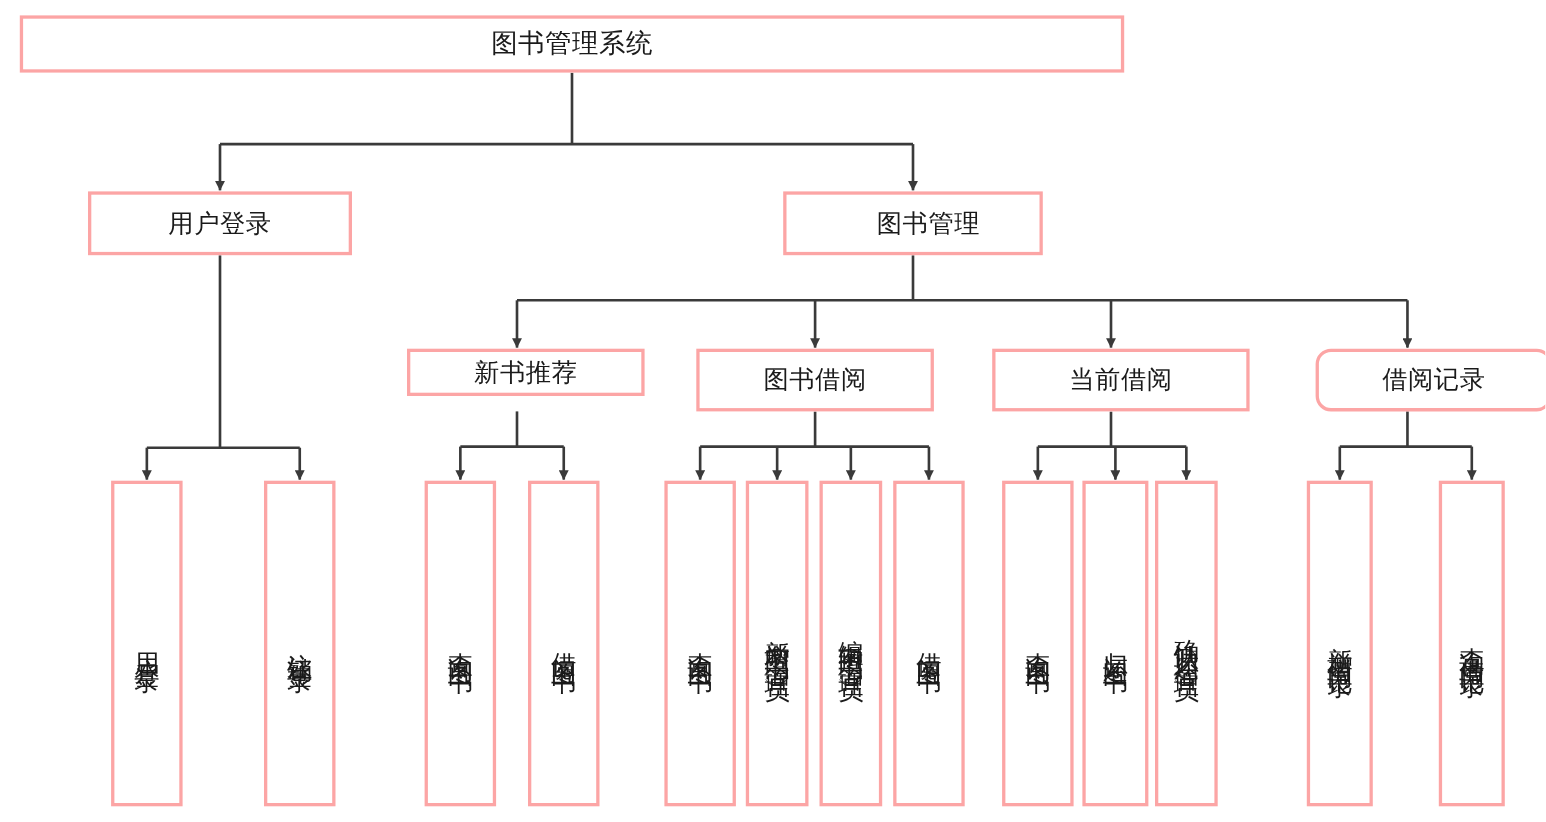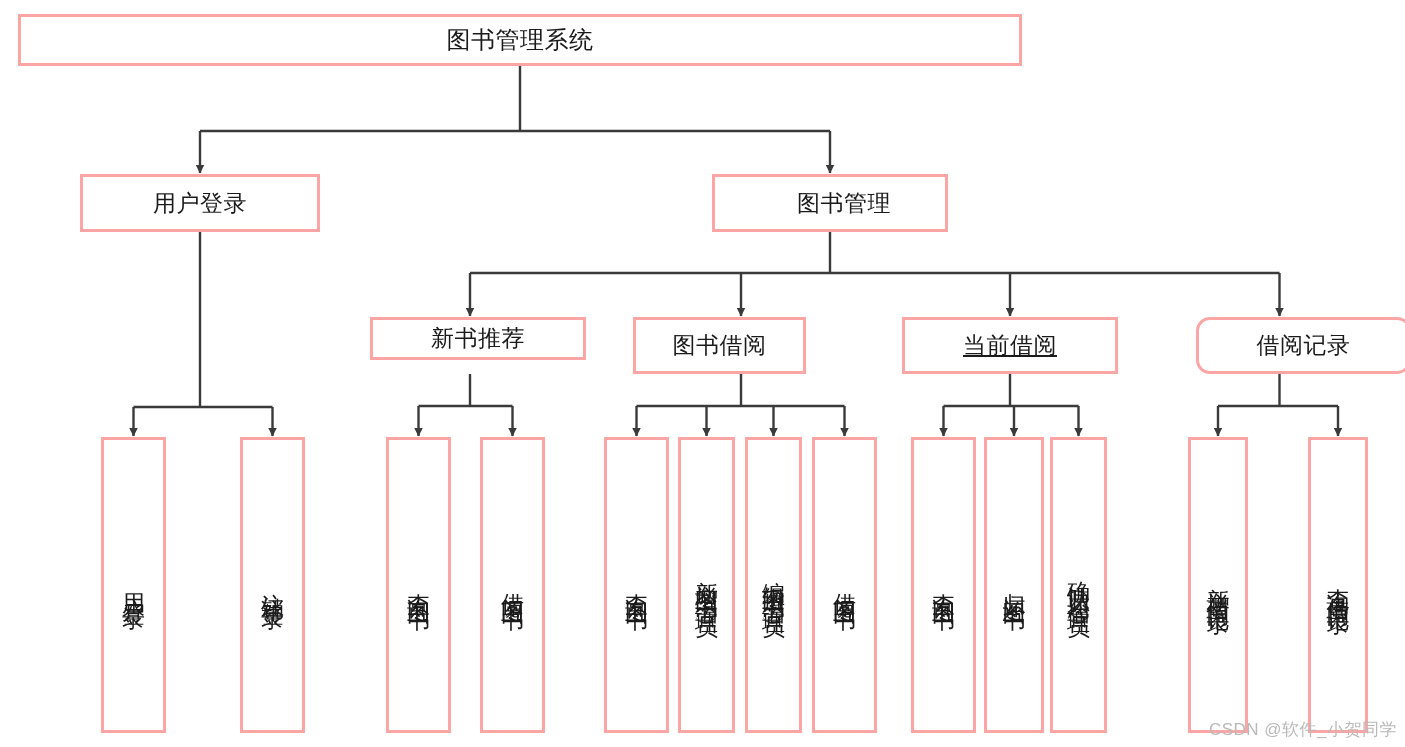--- a/index.html
+++ b/index.html
@@ -128,24 +128,24 @@
       </div>
       <div class="node horiz" style="left: 80px; top: 174px; width: 240px; height: 58px;">
         <span class="node-label">用户登录</span>
       </div>
       <div class="node horiz" style="left: 712px; top: 174px; width: 236px; height: 58px; padding-left: 28px;">
         <span class="node-label">图书管理</span>
       </div>
       <div class="node horiz" style="left: 370px; top: 317px; width: 216px; height: 43px;">
         <span class="node-label">新书推荐</span>
       </div>
-      <div class="node horiz" style="left: 633px; top: 317px; width: 173px; height: 57px;">
+      <div class="node horiz" style="left: 633px; top: 317px; width: 216px; height: 57px;">
         <span class="node-label">图书借阅</span>
       </div>
-      <div class="node horiz" style="left: 902px; top: 317px; width: 216px; height: 57px; text-decoration: underline;">
+      <div class="node horiz" style="left: 902px; top: 317px; width: 234px; height: 57px;">
         <span class="node-label">当前借阅</span>
       </div>
       <div class="node horiz" style="left: 1196px; top: 317px; width: 215px; height: 57px; border-radius: 14px;">
         <span class="node-label">借阅记录</span>
       </div>
       <div class="node vert" style="left: 101px; top: 437px; width: 65px; height: 296px;">
         <span class="node-label">用户登录</span>
       </div>
       <div class="node vert" style="left: 240px; top: 437px; width: 65px; height: 296px;">
         <span class="node-label">注销登录</span>
@@ -178,15 +178,14 @@
         <span class="node-label">确认归还（管理员）</span>
       </div>
       <div class="node vert" style="left: 1188px; top: 437px; width: 60px; height: 296px;">
         <span class="node-label">新增借阅记录</span>
       </div>
       <div class="node vert" style="left: 1308px; top: 437px; width: 60px; height: 296px;">
         <span class="node-label">查询借阅记录</span>
       </div>
     </div>
 
-  <div id="watermark">CSDN @软件_小贺同学</div>
 
 </div>
 
 </body></html>

